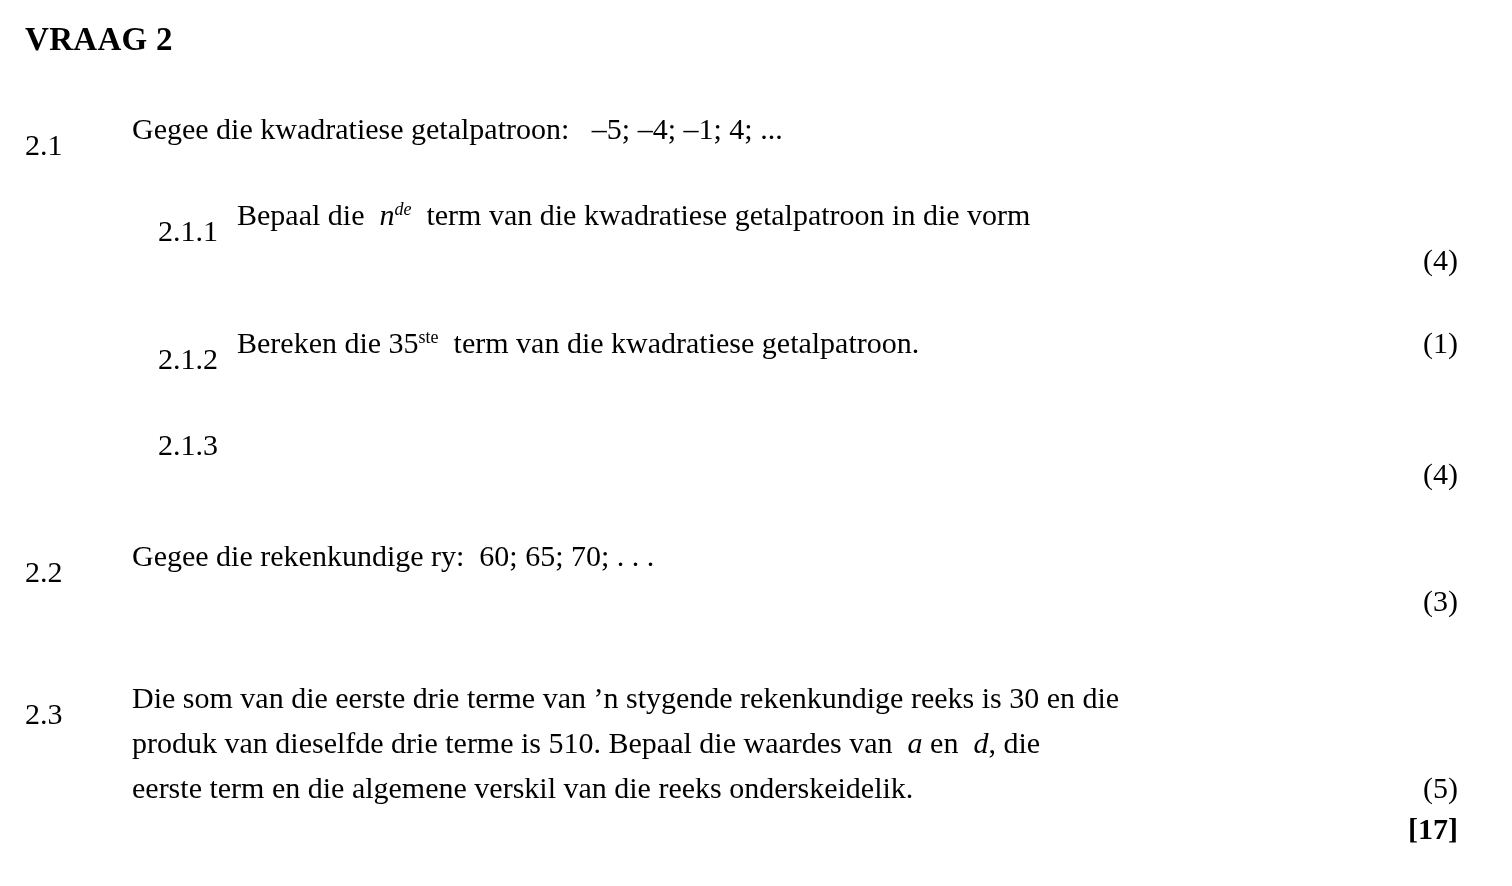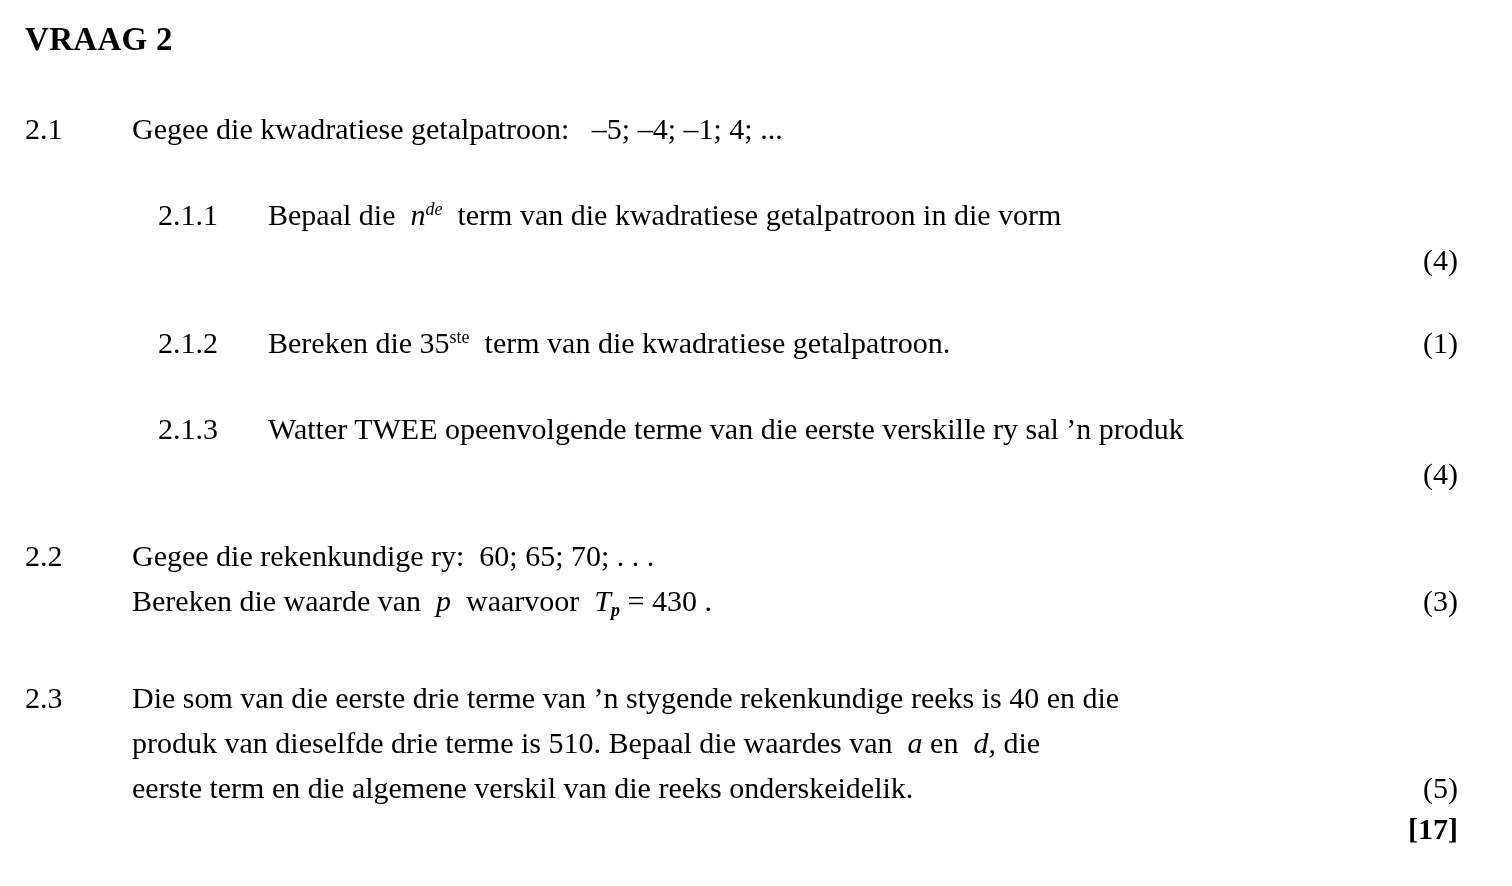--- a/index.html
+++ b/index.html
@@ -17,24 +17,24 @@
   .title {
     position: absolute;
     left: 25px;
     top: 17px;
     font-weight: 700;
     font-size: 33px;
     line-height: 45px;
     letter-spacing: 0.3px;
   }
   .row { position: absolute; left: 0; width: 100%; }
-  .qnum { position: absolute; left: 25px; top: 0; line-height: 45px; white-space: pre; }
+  .qnum { position: absolute; left: 25px; top: 16px; line-height: 45px; white-space: pre; }
   .row.sub .qnum { left: 130px; margin-left: 28px; }
   .qtext { position: absolute; left: 132px; top: 0; }
-  .row.sub .qtext { left: 237px; margin-left: 31px; }
+  .row.sub .qtext { left: 237px; }
   .line { line-height: 45px; white-space: pre; }
   .mark { position: absolute; right: 54px; line-height: 45px; white-space: pre; text-align: right; }
   .mark.total { font-weight: 700; }
   .it { font-style: italic; }
   .bd { font-weight: 700; }
   sup { font-size: 0.60em; line-height: 0; vertical-align: baseline; position: relative; top: -0.55em; }
   sub { font-size: 0.60em; line-height: 0; vertical-align: baseline; position: relative; top: 0.25em; }
 </style>
 </head>
 <body>
@@ -62,38 +62,36 @@
     <div class="qnum">2.1.2</div>
     <div class="qtext">
       <div class="line"><span>Bereken die 35</span><sup>ste</sup><span>  term van die kwadratiese getalpatroon.</span></div>
     </div>
   </div>
   <div class="mark" style="top:320px">(1)</div>
 
   <div class="row sub" style="top:406px">
     <div class="qnum">2.1.3</div>
     <div class="qtext">
-      <div class="line"><span>Watter TWEE opeenvolgende terme van die eerste verskille ry sal ’n produk</span></div>
     </div>
   </div>
   <div class="mark" style="top:451px">(4)</div>
 
   <div class="row main" style="top:533px">
     <div class="qnum">2.2</div>
     <div class="qtext">
       <div class="line"><span>Gegee die rekenkundige ry:  60; 65; 70; . . .</span></div>
-      <div class="line"><span>Bereken die waarde van  </span><span class="it">p</span><span>  waarvoor  </span><span class="it">T</span><sub class="it bd">p</sub><span> = 430 .</span></div>
     </div>
   </div>
   <div class="mark" style="top:578px">(3)</div>
 
   <div class="row main" style="top:675px">
     <div class="qnum">2.3</div>
     <div class="qtext">
-      <div class="line"><span>Die som van die eerste drie terme van ’n stygende rekenkundige reeks is 40 en die</span></div>
+      <div class="line"><span>Die som van die eerste drie terme van ’n stygende rekenkundige reeks is 30 en die</span></div>
       <div class="line"><span>produk van dieselfde drie terme is 510. Bepaal die waardes van  </span><span class="it">a</span><span> en  </span><span class="it">d</span><span>, die</span></div>
       <div class="line"><span>eerste term en die algemene verskil van die reeks onderskeidelik.</span></div>
     </div>
   </div>
   <div class="mark" style="top:765px">(5)</div>
 
   <div class="mark total" style="top:806px">[17]</div>
 
 </div>
 

